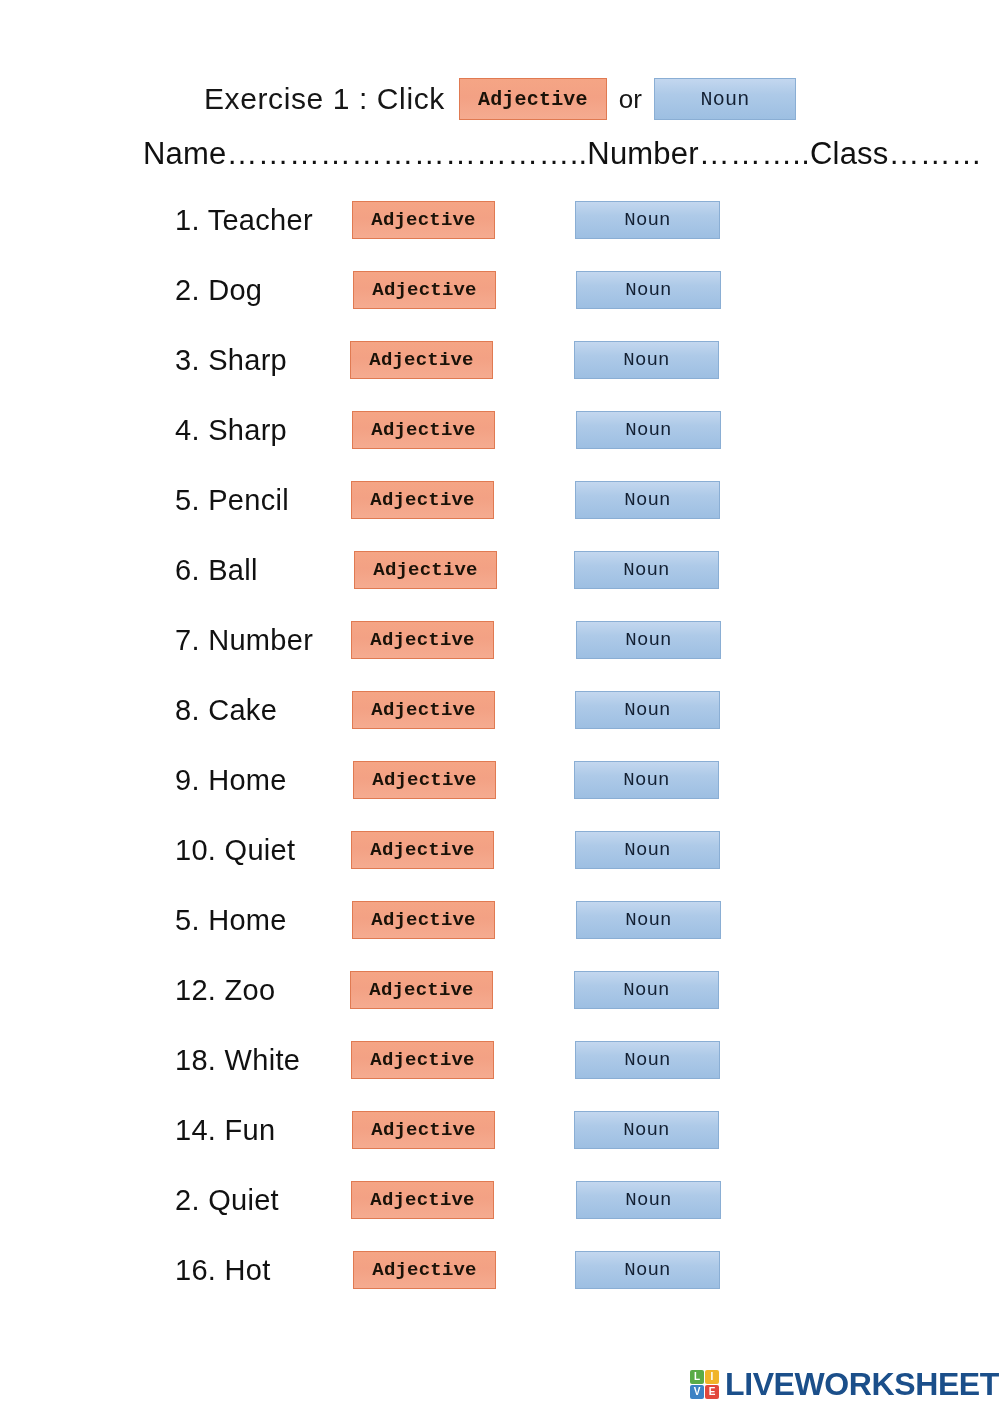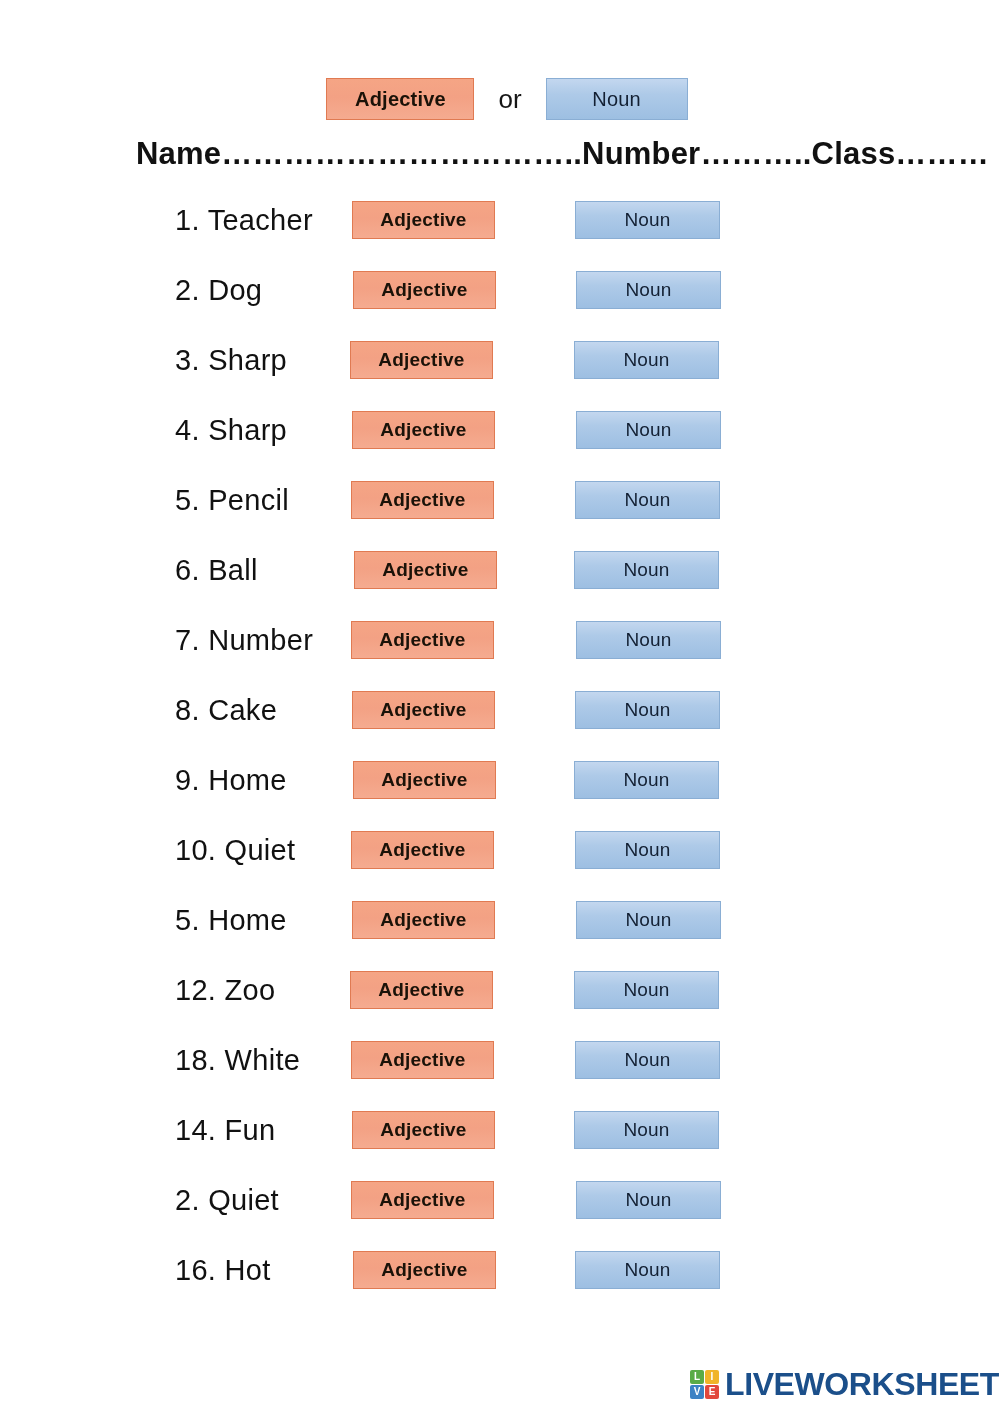--- a/index.html
+++ b/index.html
@@ -32,32 +32,33 @@
     font-size: 30px;
     font-weight: 400;
     letter-spacing: 0.6px;
     color: #161616;
     white-space: pre;
   }
   .header-or {
     font-size: 26px;
     font-weight: 400;
     color: #161616;
-    padding: 0 24px;
+    padding: 0 12px;
     white-space: pre;
   }
 
   
   .btn {
     box-sizing: border-box;
     display: flex;
     align-items: center;
     justify-content: center;
     text-align: right;
     user-select: none;
+    font-family: Liberation Mono, monospace;
   }
   .btn-adj {
     background: linear-gradient(180deg, #f5a585 0%, #f3a184 45%, #f5ab90 100%);
     border: 1px solid #e07a52;
     color: #1a1208;
     font-weight: bold;
     font-size: 19px;
     letter-spacing: 0.2px;
   }
   .btn-noun {
@@ -76,24 +77,24 @@
   .header-row .btn-noun {
     width: 142px;
     height: 42px;
     font-size: 20px;
   }
 
   
   .name-line {
     position: absolute;
     top: 136px;
-    left: 136px;
+    left: 143px;
     width: 800px;
     font-size: 31px;
-    font-weight: 700;
+    font-weight: 400;
     letter-spacing: 0.2px;
     color: #111111;
     white-space: pre;
   }
 
   
   .list {
     position: absolute;
     top: 185px;
     left: 0;
@@ -201,20 +202,21 @@
     letter-spacing: -0.4px;
     color: #1b4f8a;
     line-height: 1;
     white-space: pre;
   }
 </style>
 </head>
 <body>
 
 <div class="header-row">
+  <span class="header-text">Exercise 1 : Click</span>
   <span style="width:14px"></span>
   <div class="btn btn-adj">Adjective</div>
   <span class="header-or">or</span>
   <div class="btn btn-noun">Noun</div>
 </div>
 
 <div class="name-line">Name……………………………..Number………..Class………</div>
 
 <div class="list">
 

